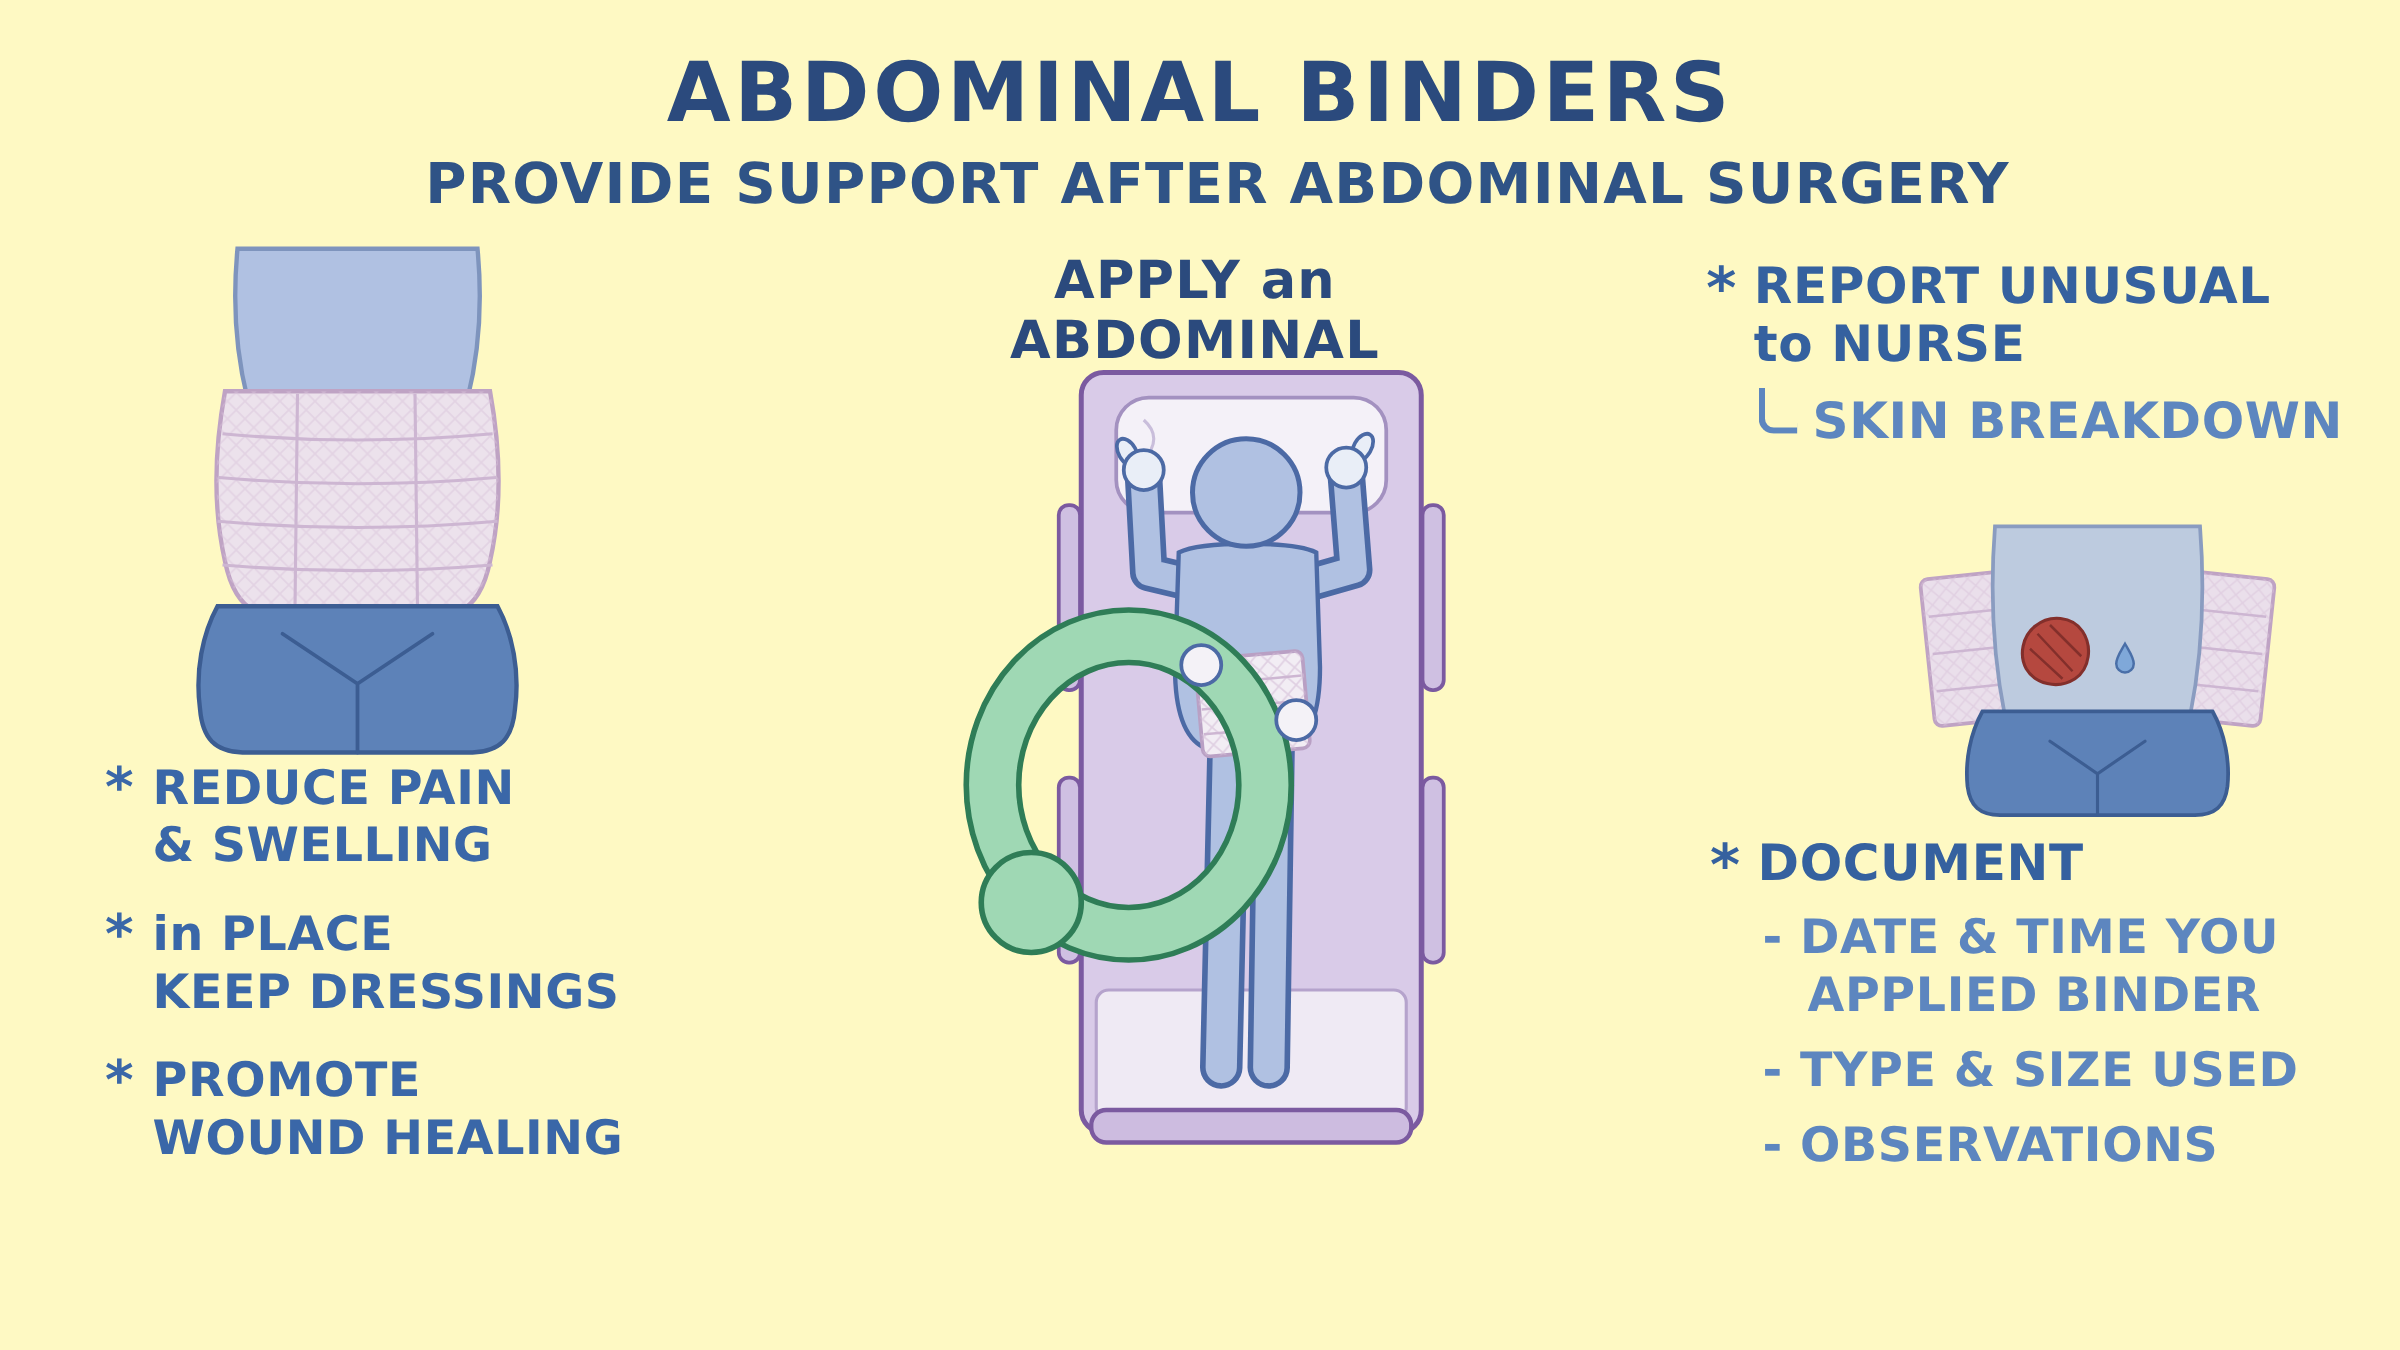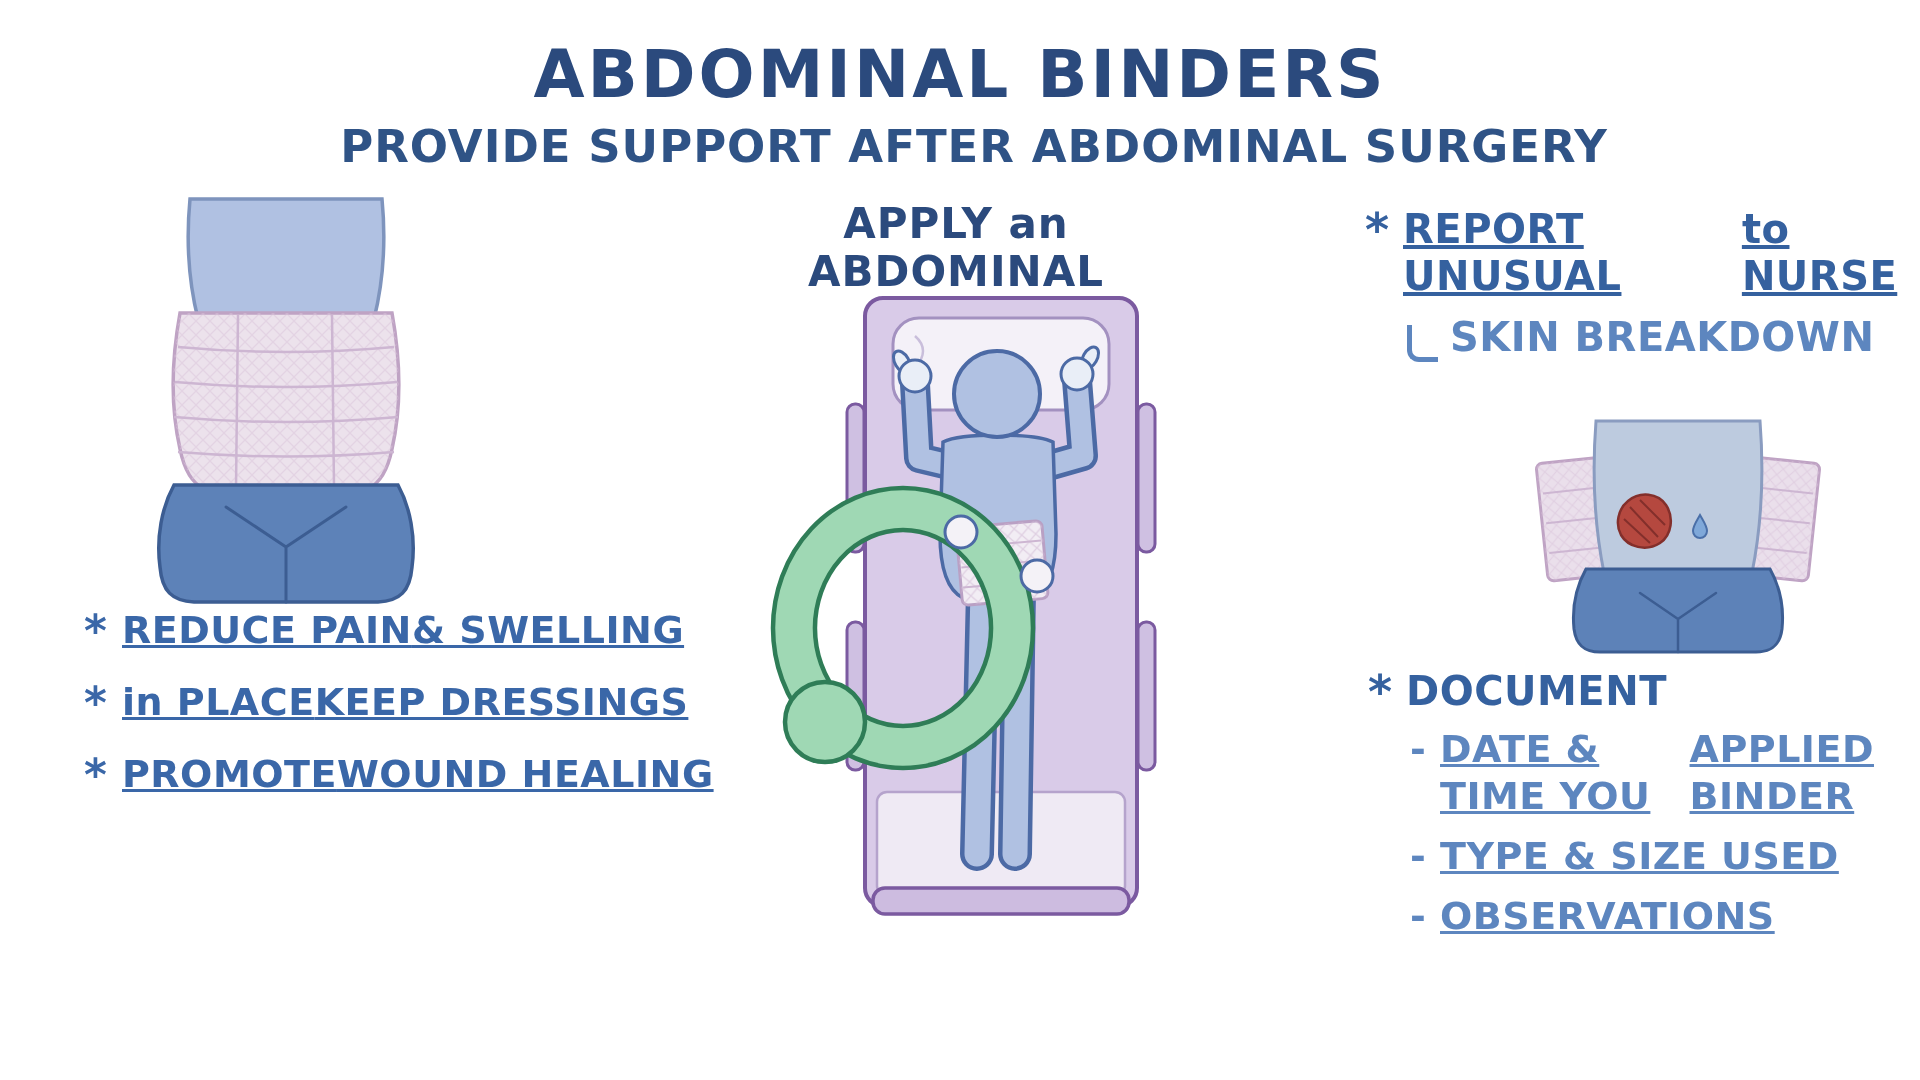--- a/index.html
+++ b/index.html
@@ -1,19 +1,19 @@
 <!DOCTYPE html>
 <html><head>
 <meta charset="utf-8">
 <style>
   html, body { margin: 0; padding: 0; background: #eaeaec; }
   body { font-family: "DejaVu Sans", "Liberation Sans", sans-serif; }
   .canvas {
     position: relative; width: 1920px; height: 1080px;
-    background: #ffffff; overflow: hidden; font-weight: bold;
+    background: #fef9c3; overflow: hidden; font-weight: bold;
   }
   .abs { position: absolute; }
 
   .title {
     top: 36px; left: 0; width: 100%; text-align: center;
     font-size: 66px; letter-spacing: 3px; color: #2b4a7d;
   }
   .subtitle {
     top: 120px; left: 14px; width: 100%; text-align: center;
     font-size: 45px; letter-spacing: 1px; color: #2f5386;
@@ -24,34 +24,34 @@
   .fig-center { left: 765px;  top: 292px; width: 400px; height: 625px; }
   .fig-right  { left: 1532px; top: 415px; width: 292px; height: 240px; }
   figure svg { width: 100%; height: 100%; display: block; }
 
   .benefits {
     left: 84px; top: 608px; list-style: none; margin: 0; padding: 0;
     color: #3a67a8; font-size: 38px; line-height: 1.2; letter-spacing: 0.5px;
   }
   .bullet { display: flex; margin-bottom: 26px; }
   .marker { width: 38px; flex: 0 0 38px; font-size: 1.15em; line-height: 1.05; }
-  .lines { display: flex; flex-direction: row; text-decoration: underline; }
+  .lines { display: flex; flex-direction: column; }
 
   .center-heading {
     left: 756px; top: 200px; width: 400px; text-align: center;
     font-size: 42px; line-height: 1.15; color: #2b4a7d; letter-spacing: 1px;
   }
 
   .report-block {
     left: 1365px; top: 206px; color: #35619f;
     font-size: 40px; line-height: 1.18; letter-spacing: 0.5px;
   }
   .row { display: flex; }
   .sub-row {
-    display: flex; align-items: flex-end; margin: 14px 0 0 42px;
+    display: flex; align-items: flex-start; margin: 14px 0 0 42px;
     color: #5d86bf;
   }
   .elbow {
     width: 26px; height: 32px; margin: -4px 12px 0 0;
     border-left: 5px solid #5d86bf; border-bottom: 5px solid #5d86bf;
     border-bottom-left-radius: 12px;
   }
 
   .document-block {
     left: 1368px; top: 668px; color: #35619f;

